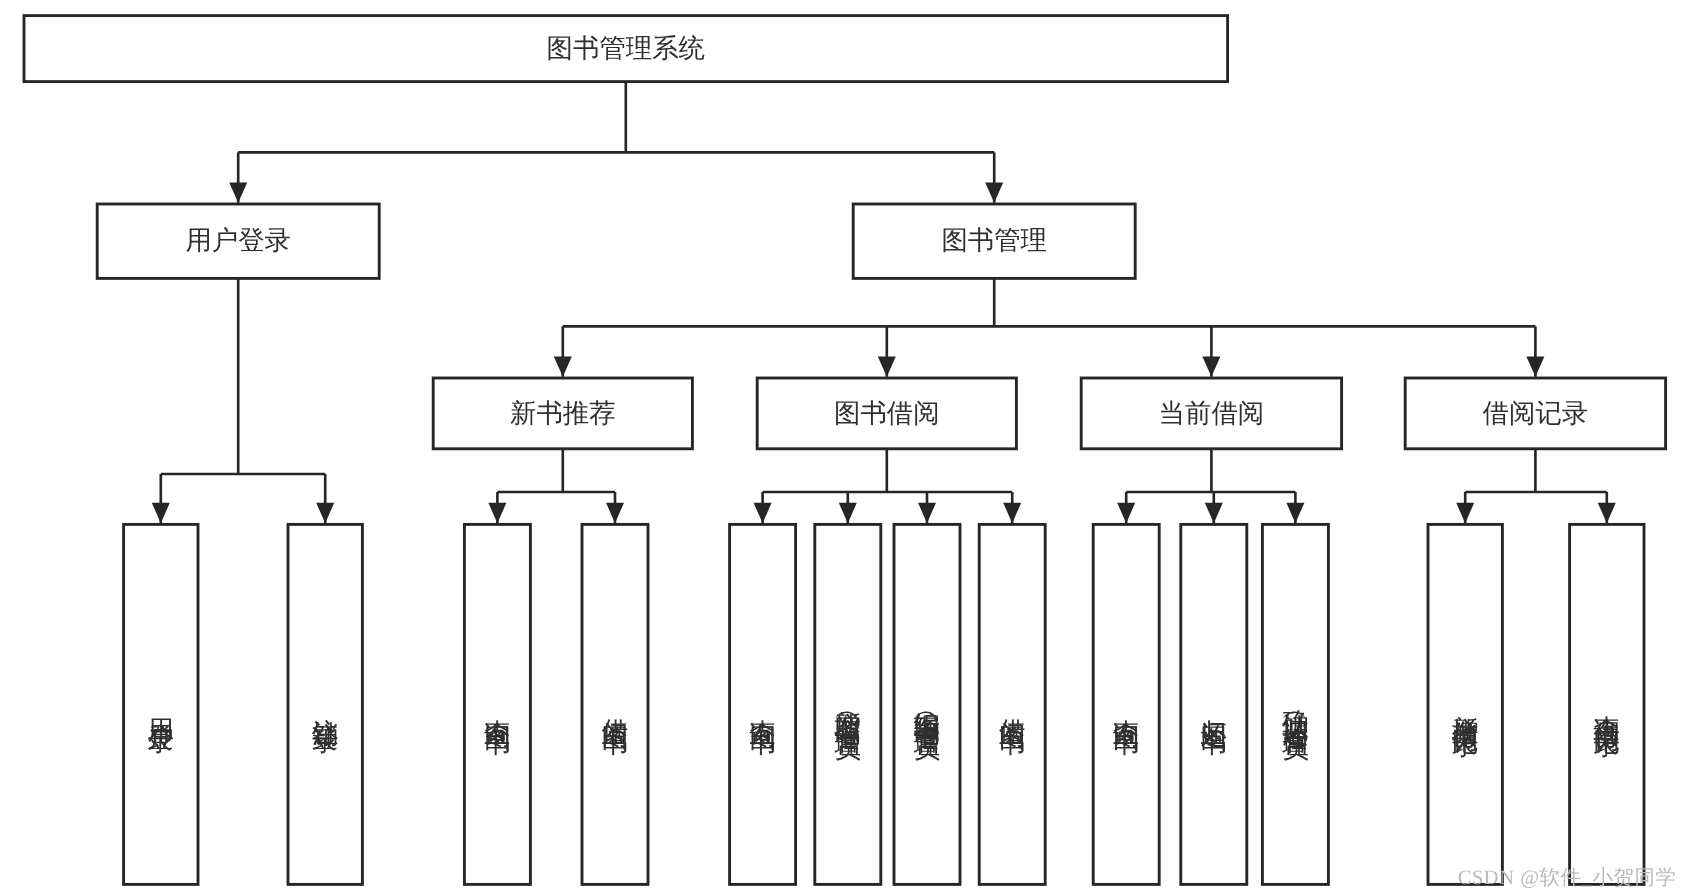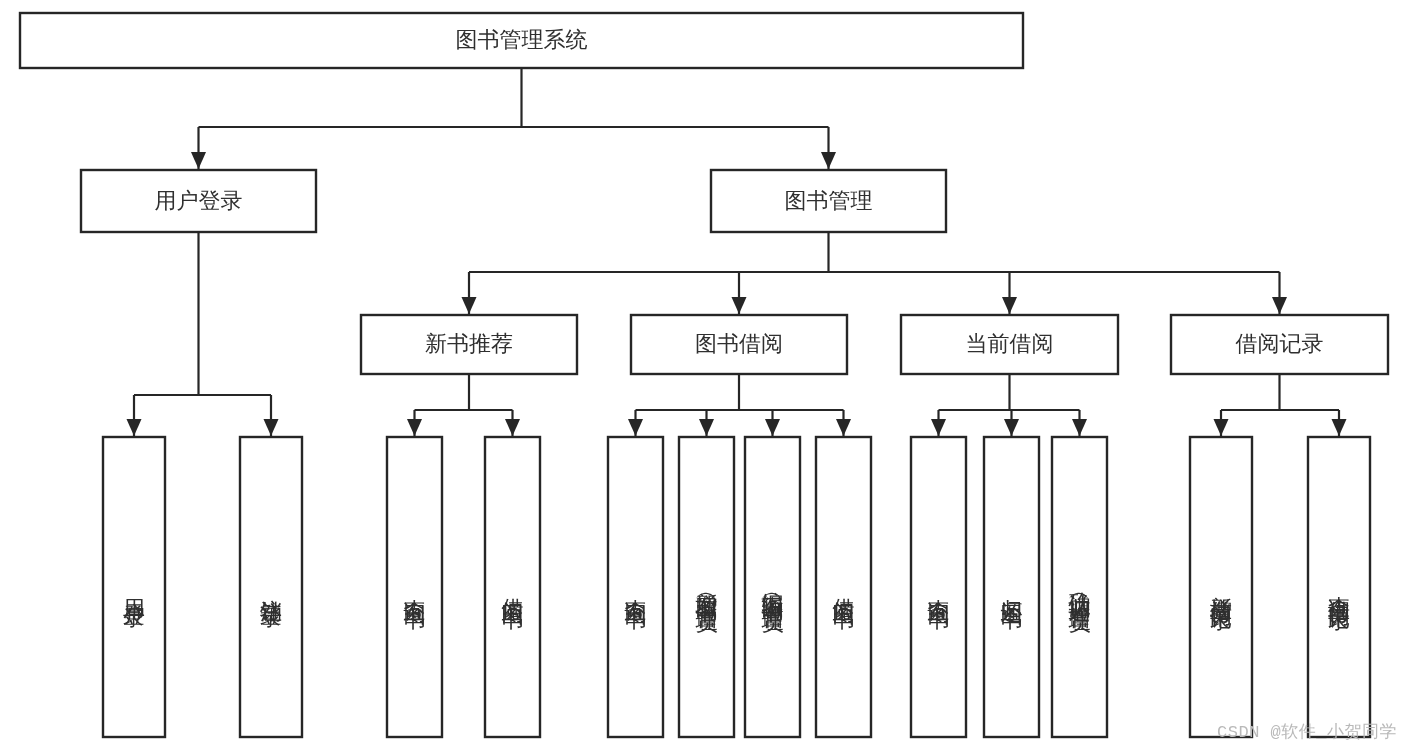--- a/index.html
+++ b/index.html
@@ -61,21 +61,21 @@
     line-height: 1.18;
     letter-spacing: 3px;
     color: #2f2f2f;
     white-space: nowrap;
     pointer-events: none;
   }
   .watermark {
     position: absolute;
     right: 8px;
     bottom: 4px;
-    font-family: Liberation Mono, monospace;
+    font-family: Liberation Serif, serif;
     font-size: 17px;
     color: #b9b9b9;
     letter-spacing: 0.5px;
     user-select: none;
   }
 </style>
 </head>
 <body>
 
 <div id="diagram-root">

